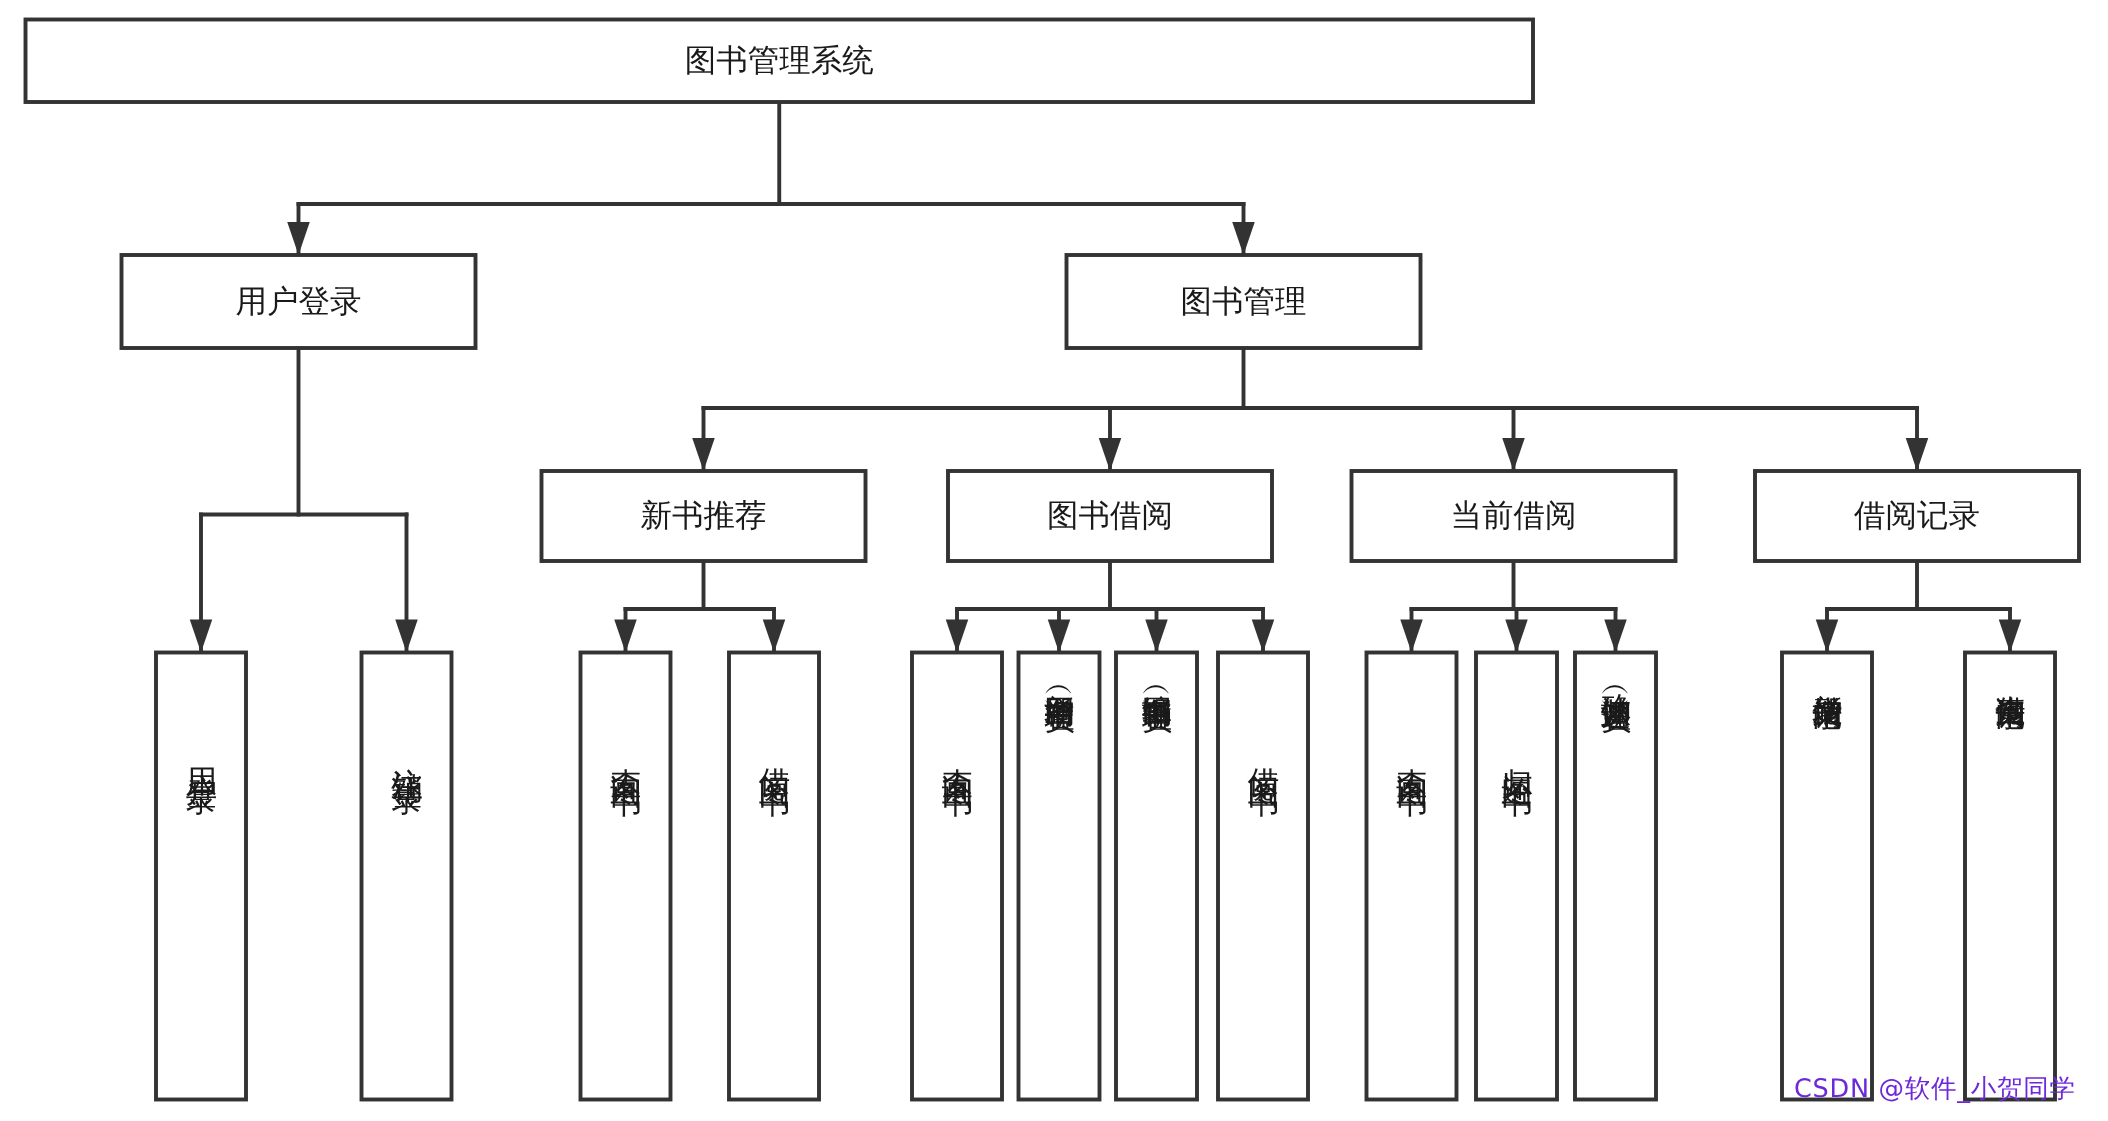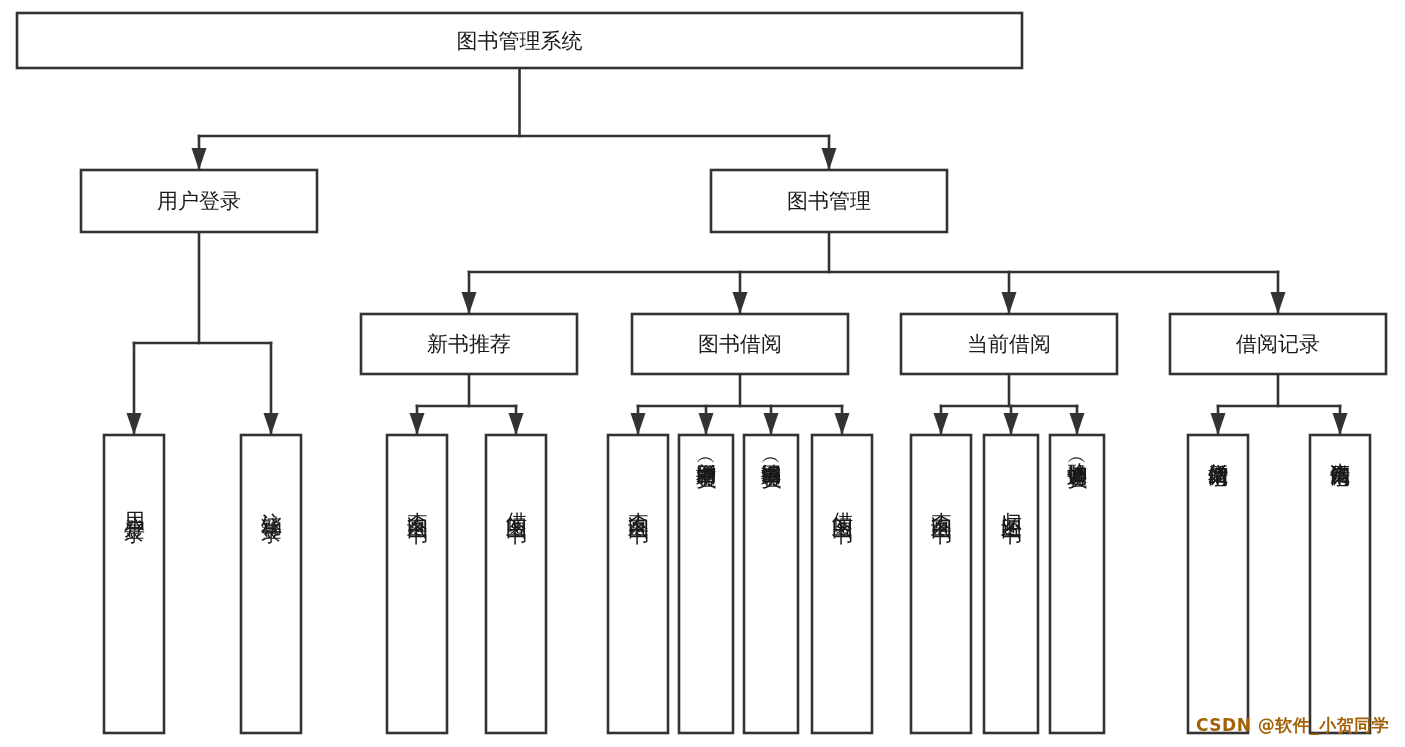--- a/index.html
+++ b/index.html
@@ -60,24 +60,23 @@
     display: flex;
     align-items: center;
     justify-content: flex-start;
     white-space: nowrap;
     pointer-events: none;
   }
   .watermark {
     position: absolute;
     font-family: "DejaVu Sans", "Liberation Sans", sans-serif;
     font-size: 17px;
-    color: #a16207;
+    color: #6d28d9;
     white-space: nowrap;
     letter-spacing: 0.5px;
-    font-weight: bold;
   }
 </style>
 </head>
 <body>
 
 <div id="diagram-root">
 
   <svg id="tree-svg" viewBox="0 0 1405 747">
     <g id="connectors-layer">
         <line x1="519.5" y1="68" x2="519.5" y2="136" class="connector"></line>

